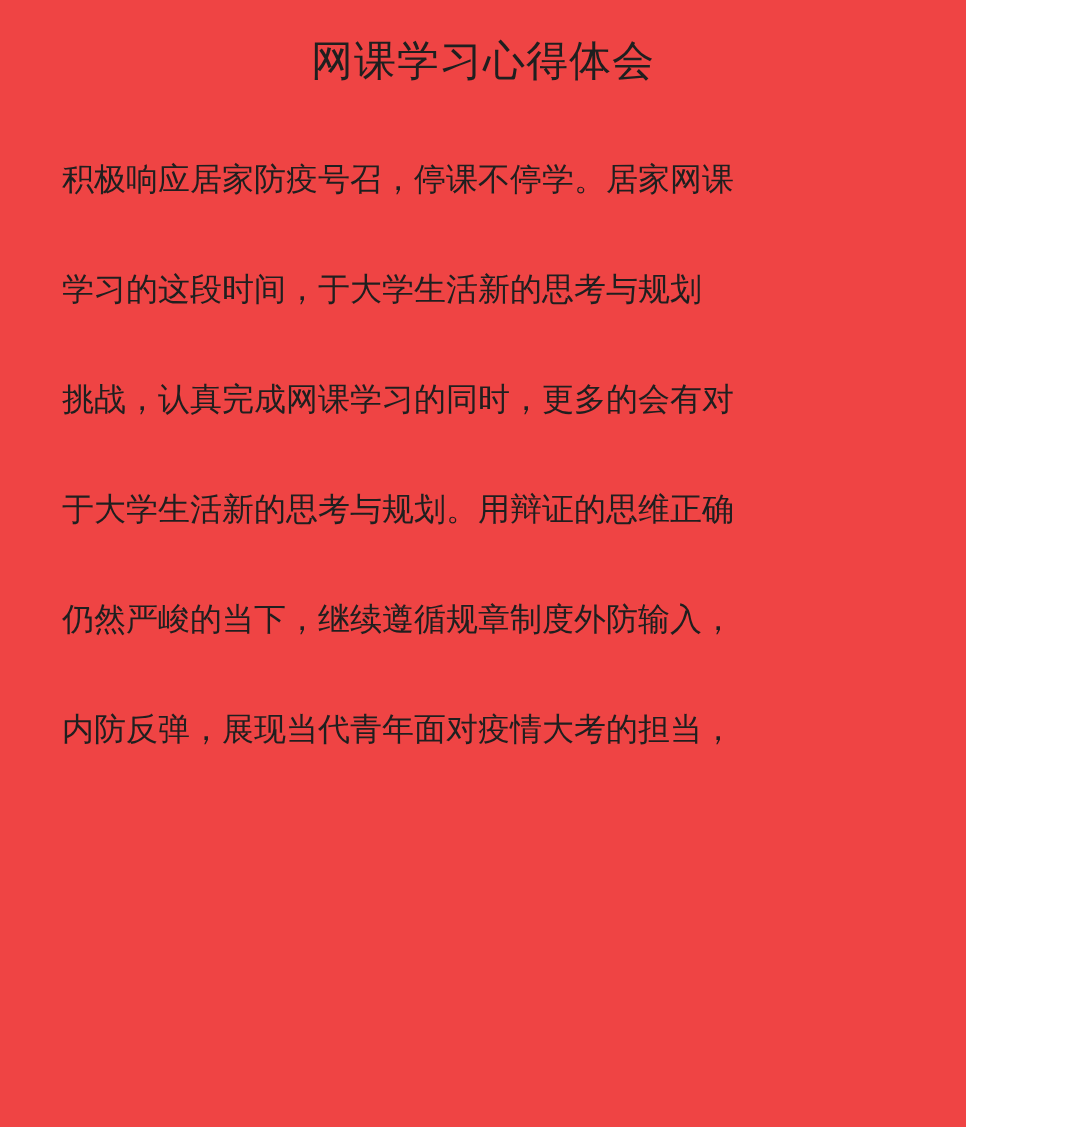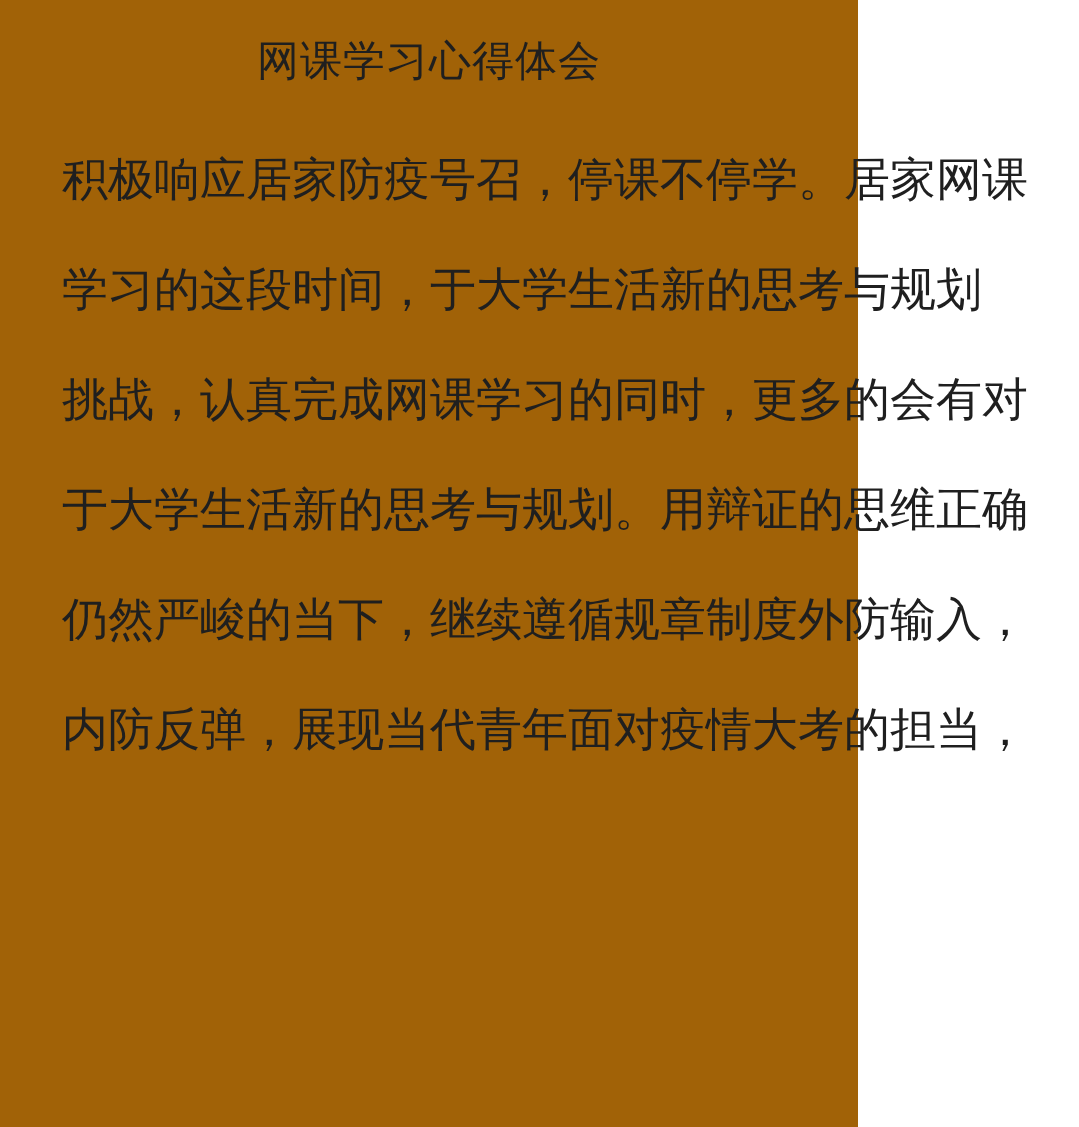--- a/index.html
+++ b/index.html
@@ -9,39 +9,39 @@
   body {
     width: 1079px;
     height: 1127px;
     background: #ffffff;
     color: #212121;
     font-family: "Liberation Sans", sans-serif;
     overflow: hidden;
   }
   .page {
     box-sizing: border-box;
-    width: 858px;
+    width: 966px;
     height: 1127px;
     padding: 38px 62px 0 62px;
-    background: #a16207;
+    background: #ef4444;
   }
   .doc-title {
     margin: 0;
     font-size: 42px;
     font-weight: 400;
     line-height: 46px;
     text-align: center;
     letter-spacing: 1px;
     color: #1f1f1f;
   }
   .doc-body {
     margin-top: 40px;
   }
   .doc-line {
-    font-size: 46px;
+    font-size: 32px;
     font-weight: 400;
     line-height: 110px;
     white-space: nowrap;
     letter-spacing: 0px;
     color: #1f1f1f;
   }
 </style>
 </head>
 <body>
 

